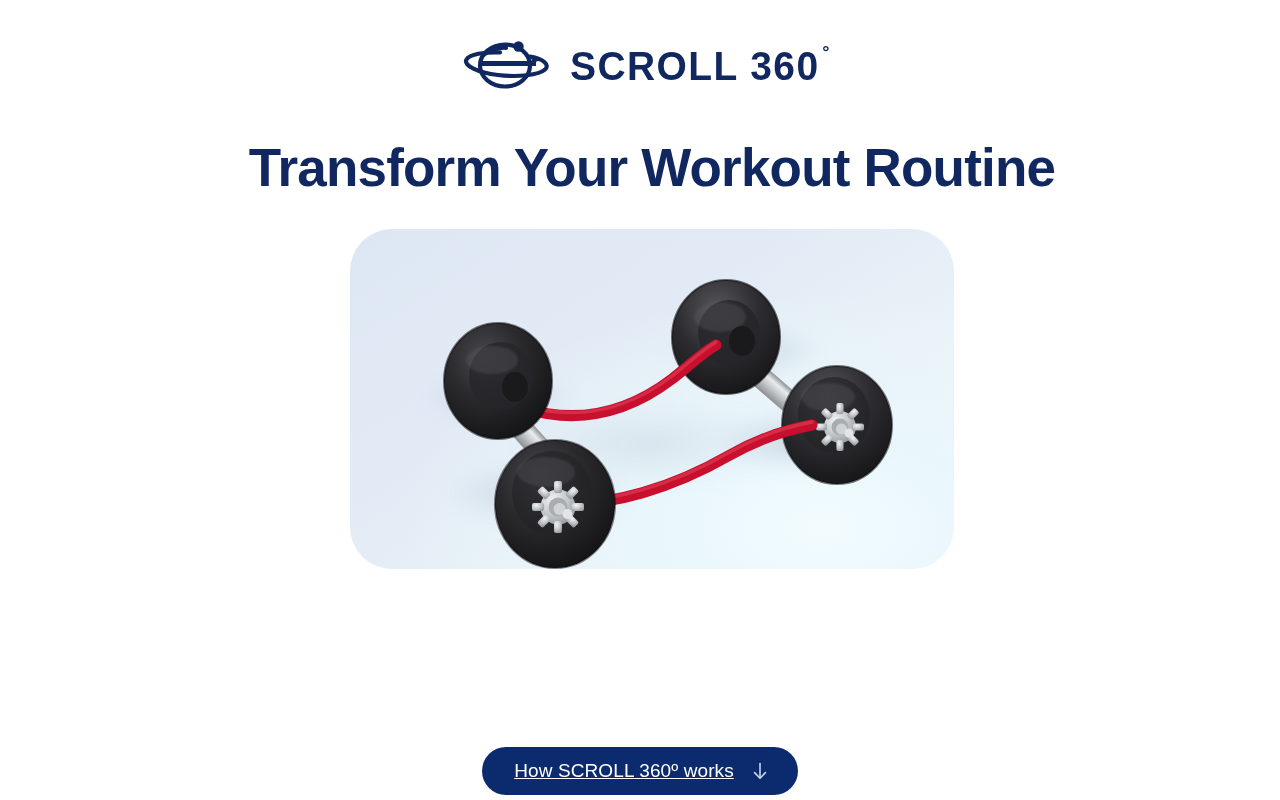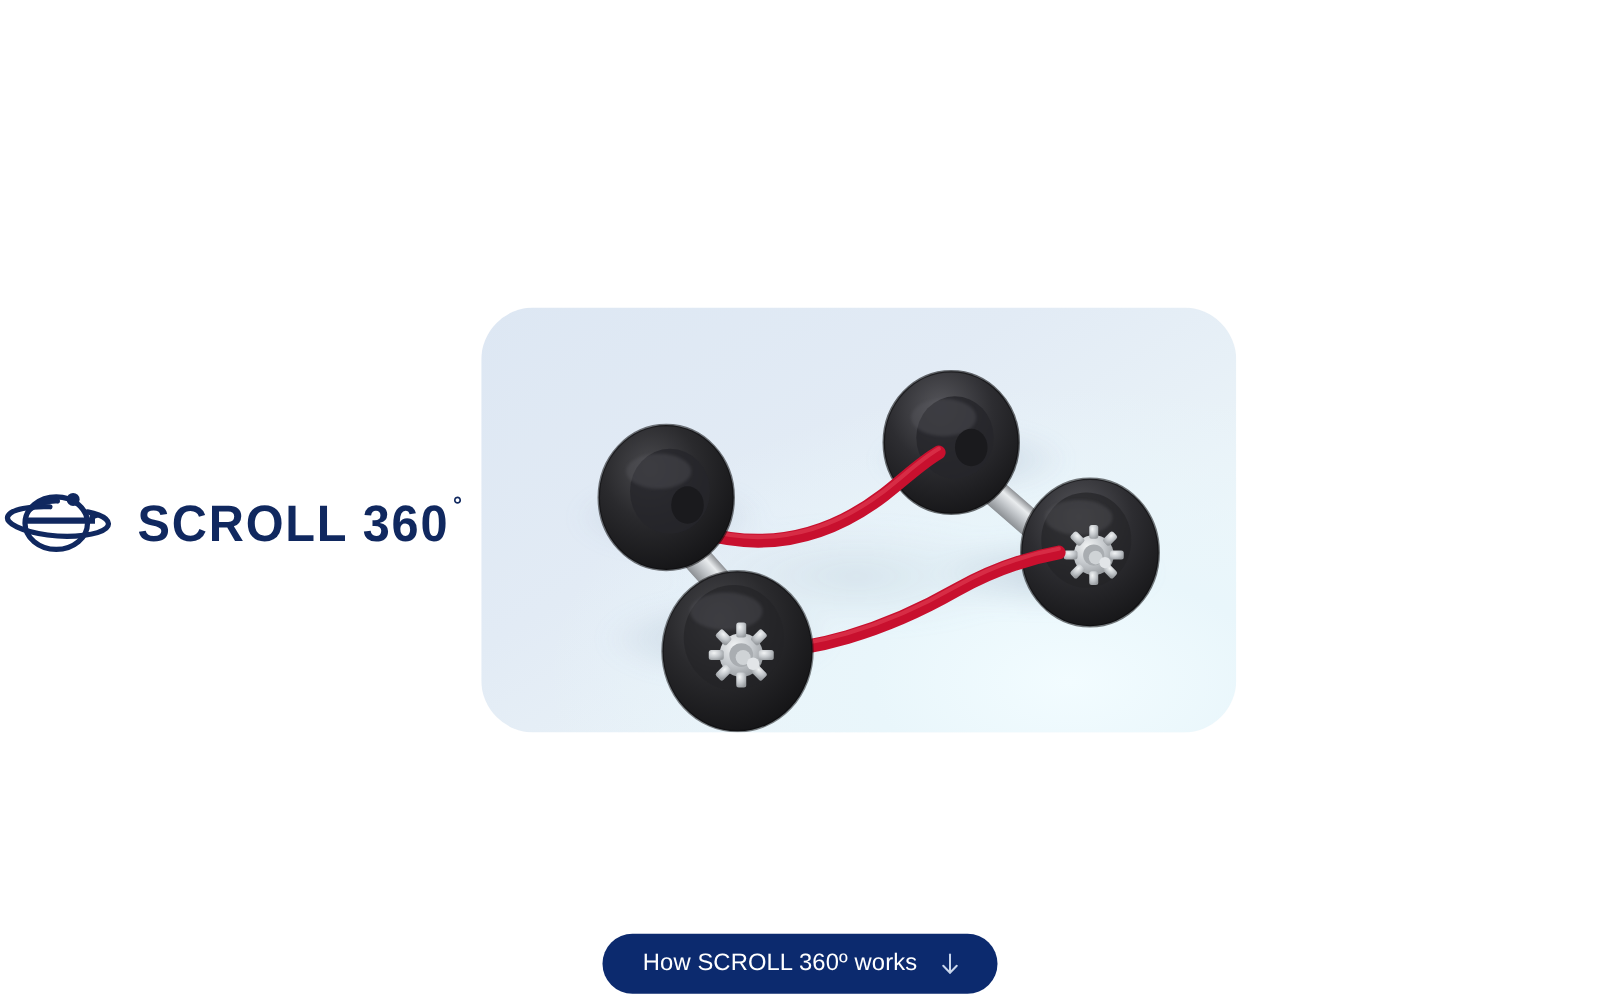--- a/index.html
+++ b/index.html
@@ -13,22 +13,23 @@
     font-family: "Liberation Sans", sans-serif;
     overflow: hidden;
   }
 
   .page {
     width: 1280px;
     height: 800px;
     position: relative;
     background: #ffffff;
     display: flex;
-    flex-direction: row;
+    flex-direction: column;
     align-items: center;
+    padding-left: 24px;
   }
 
   
   .logo-row {
     margin-top: 32px;
     height: 62px;
     display: flex;
     align-items: center;
     justify-content: center;
     gap: 16px;
@@ -118,21 +119,21 @@
     font-size: 19px;
     font-family: "Liberation Sans", sans-serif;
     font-weight: 400;
     letter-spacing: 0.1px;
     display: inline-flex;
     align-items: center;
     gap: 18px;
     cursor: pointer;
     white-space: nowrap;
   }
-  .cta-label { display: inline-block; }
+  .cta-label { display: inline-block; text-decoration: underline; }
   .cta-arrow {
     display: inline-block;
     width: 16px;
     height: 18px;
     color: #c9d6ec;
   }
   .cta-arrow svg { display: block; }
 </style>
 </head>
 <body>
@@ -157,20 +158,21 @@
 
         <path d="M72 24 L79.5 28.5 L71.5 31.5 Z" fill="#10285f"></path>
       </svg>
     </span>
     <span class="logo-word">
       <span class="wm-text">SCROLL 360</span>
       <span class="wm-deg">°</span>
     </span>
   </div>
 
+  <h1 class="headline">Transform Your Workout Routine</h1>
 
 
   <div class="hero-image">
     <svg viewBox="0 0 604 340" xmlns="http://www.w3.org/2000/svg" aria-hidden="true">
       <defs>
         <radialGradient id="wheelGrad" cx="38%" cy="30%" r="78%">
           <stop offset="0%" stop-color="#4a4a4e"></stop>
           <stop offset="45%" stop-color="#2a2a2d"></stop>
           <stop offset="100%" stop-color="#121214"></stop>
         </radialGradient>

